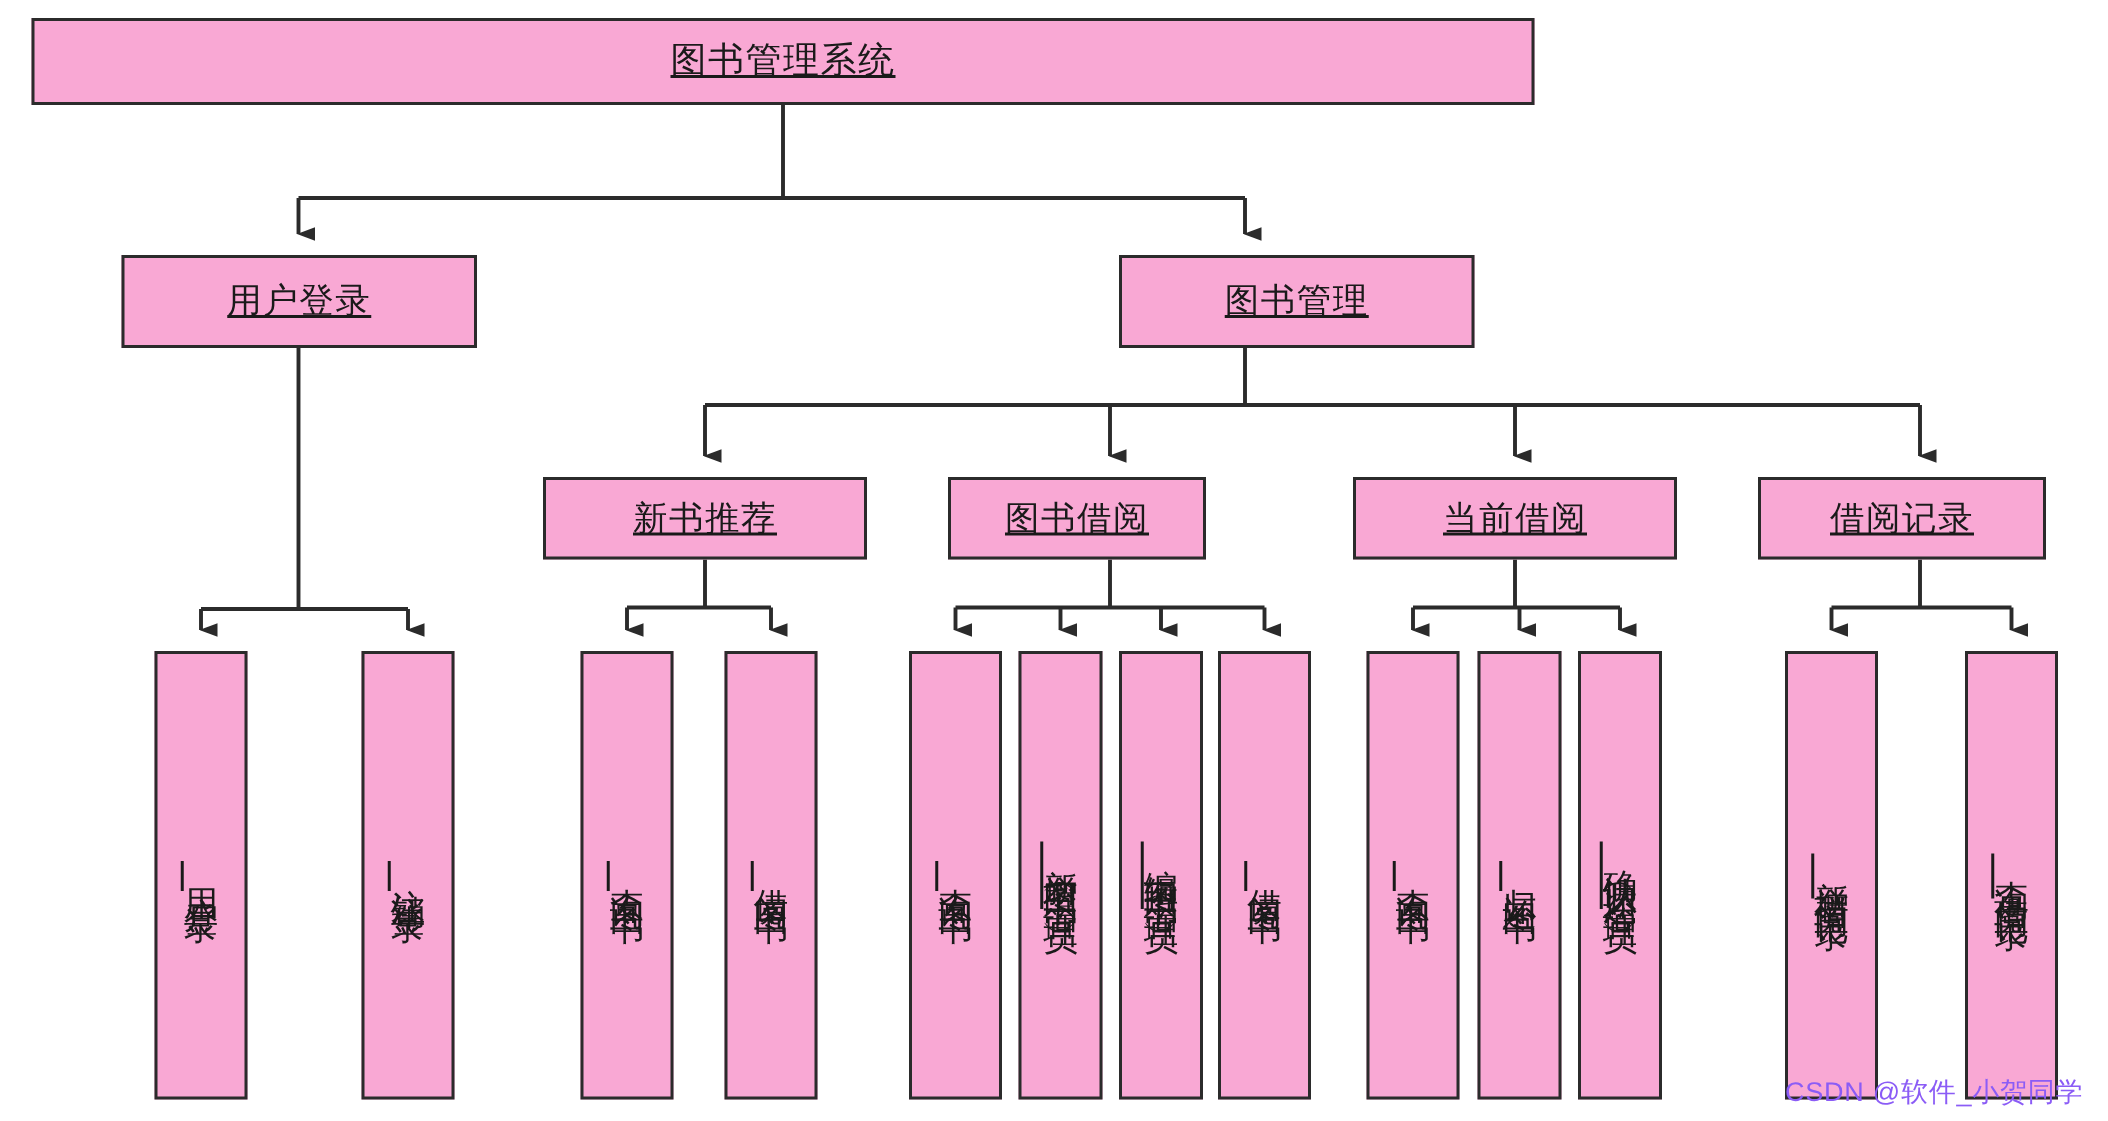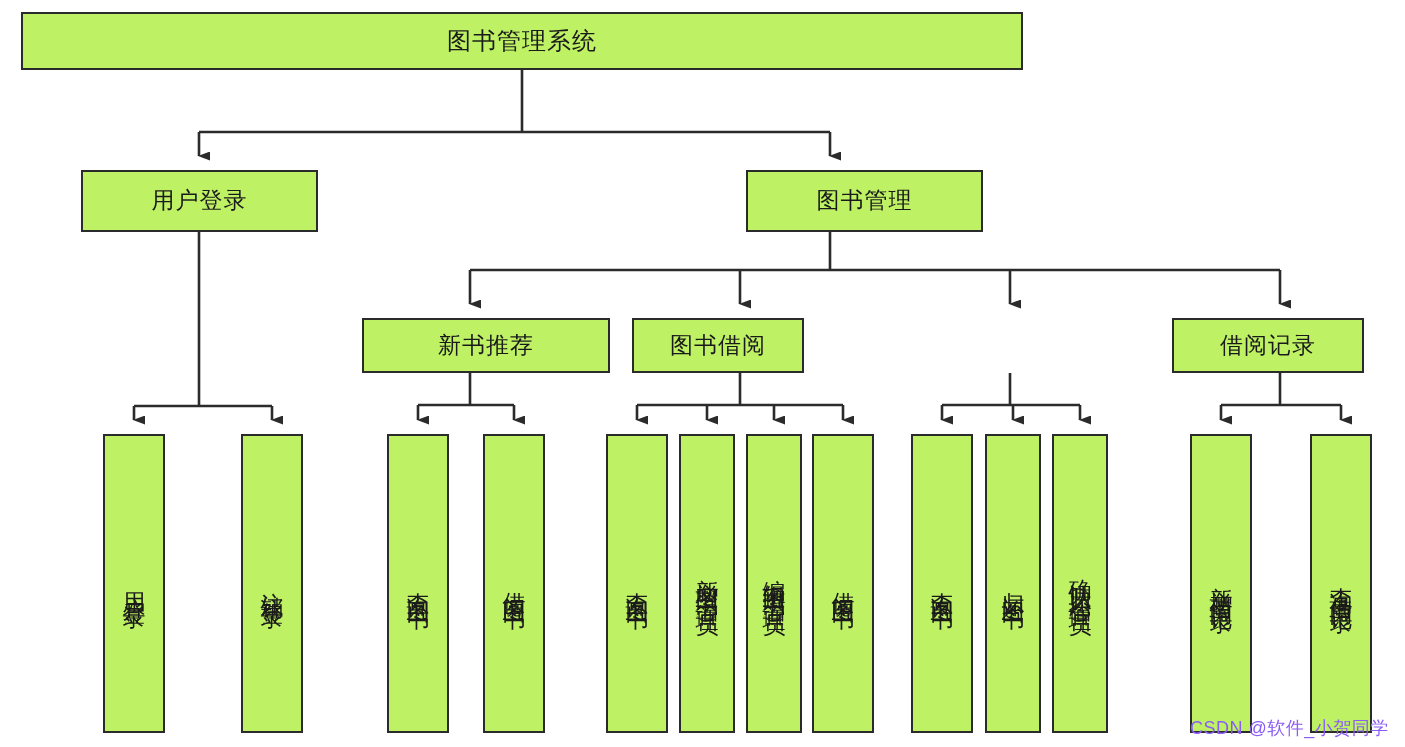--- a/index.html
+++ b/index.html
@@ -22,26 +22,27 @@
     left: 0;
     top: 0;
     width: 1405px;
     height: 747px;
     pointer-events: none;
   }
   .node {
     position: absolute;
     box-sizing: border-box;
     border: 2.5px solid #2b2b2b;
-    background: #bef264;
+    background: #f9a8d4;
     display: flex;
     align-items: center;
     justify-content: center;
     color: #1a1a1a;
     text-align: center;
+    text-decoration: underline;
   }
   .node.h {
     font-size: 23px;
     letter-spacing: 1px;
     line-height: 1.1;
   }
   .node.root {
     font-size: 24px;
   }
   .node.v {
@@ -125,25 +126,28 @@
     <span>图书管理系统</span>
   </div>
 
   <div class="node h" style="left:81px; top:170px; width:237px; height:62px;">
     <span>用户登录</span>
   </div>
   <div class="node h" style="left:746px; top:170px; width:237px; height:62px;">
     <span>图书管理</span>
   </div>
 
-  <div class="node h" style="left:362px; top:318px; width:248px; height:55px;justify-content:center;">
+  <div class="node h" style="left:362px; top:318px; width:216px; height:55px;justify-content:center;">
     <span>新书推荐</span>
   </div>
   <div class="node h" style="left:632px; top:318px; width:172px; height:55px;">
     <span>图书借阅</span>
+  </div>
+  <div class="node h" style="left:902px; top:318px; width:216px; height:55px;">
+    <span>当前借阅</span>
   </div>
   <div class="node h" style="left:1172px; top:318px; width:192px; height:55px;">
     <span>借阅记录</span>
   </div>
 
   <div class="node v" style="left:103px; top:434px; width:62px; height:299px;">
     <span class="vtext">用户登录</span>
   </div>
   <div class="node v" style="left:241px; top:434px; width:62px; height:299px;">
     <span class="vtext">注销登录</span>

